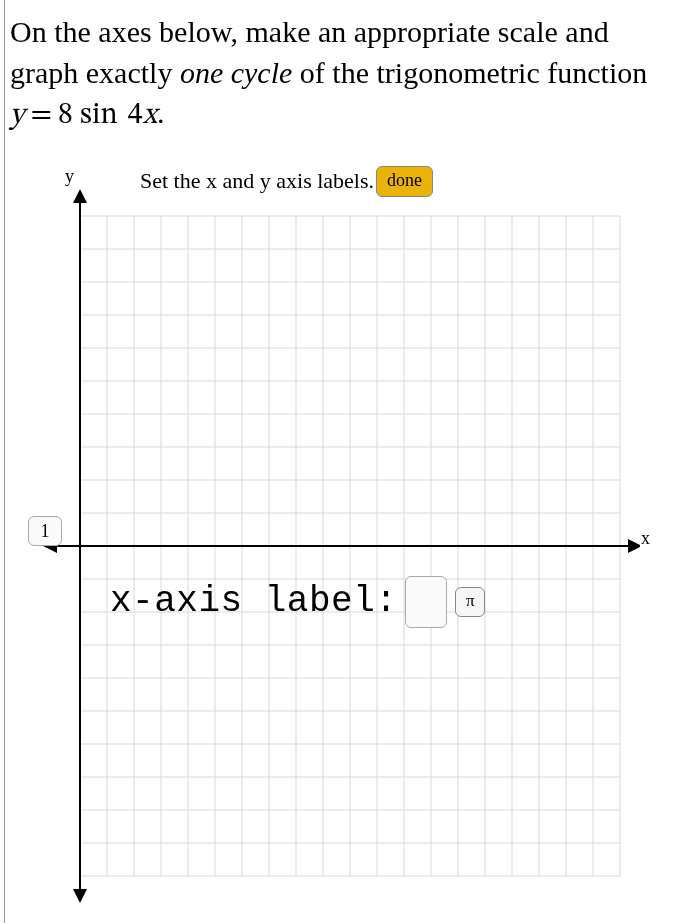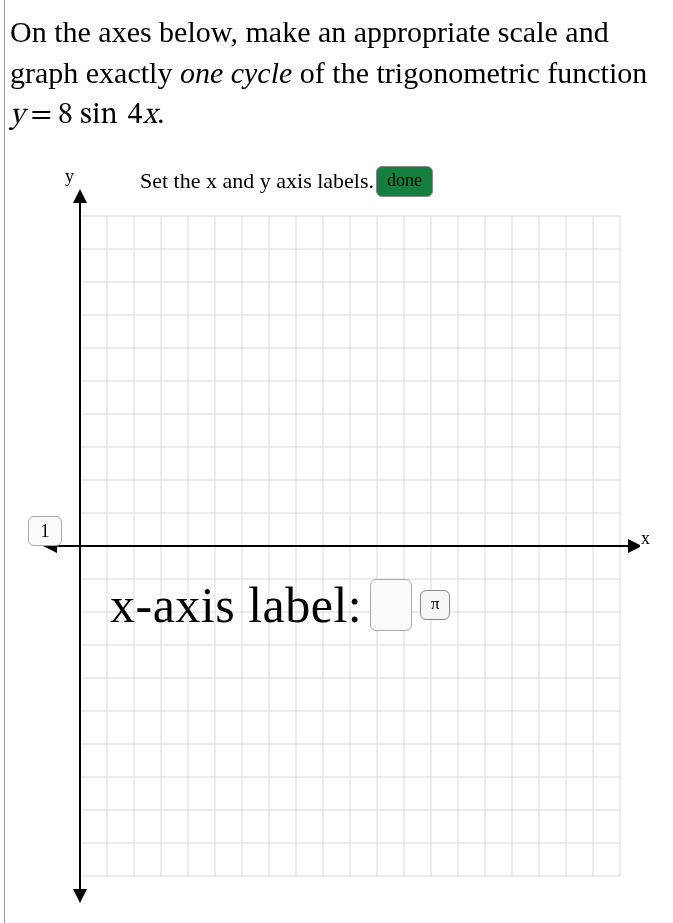--- a/index.html
+++ b/index.html
@@ -53,21 +53,21 @@
     align-items: center;
     gap: 2px;
     font-size: 22px;
   }
   .done-btn {
     font-family: Georgia, serif;
     font-size: 18px;
     padding: 3px 10px 5px 10px;
     border: 1px solid #888;
     border-radius: 6px;
-    background: #15803d;
+    background: #eab308;
     cursor: pointer;
   }
   .y-label {
     position: absolute;
     left: 55px;
     top: 0px;
     font-size: 18px;
     font-family: Georgia, serif;
   }
   .x-label {
@@ -98,22 +98,22 @@
   }
   .x-axis-prompt {
     position: absolute;
     left: 100px;
     top: 410px;
     display: flex;
     align-items: center;
     gap: 8px;
   }
   .x-axis-prompt .big {
-    font-size: 50px;
-    font-family: Liberation Serif, serif;
+    font-size: 36px;
+    font-family: Liberation Mono, monospace;
     letter-spacing: 0.5px;
   }
   .x-axis-input {
     width: 42px;
     height: 52px;
     border: 1px solid #aaa;
     border-radius: 6px;
     background: #fafafa;
   }
   .pi-btn {

